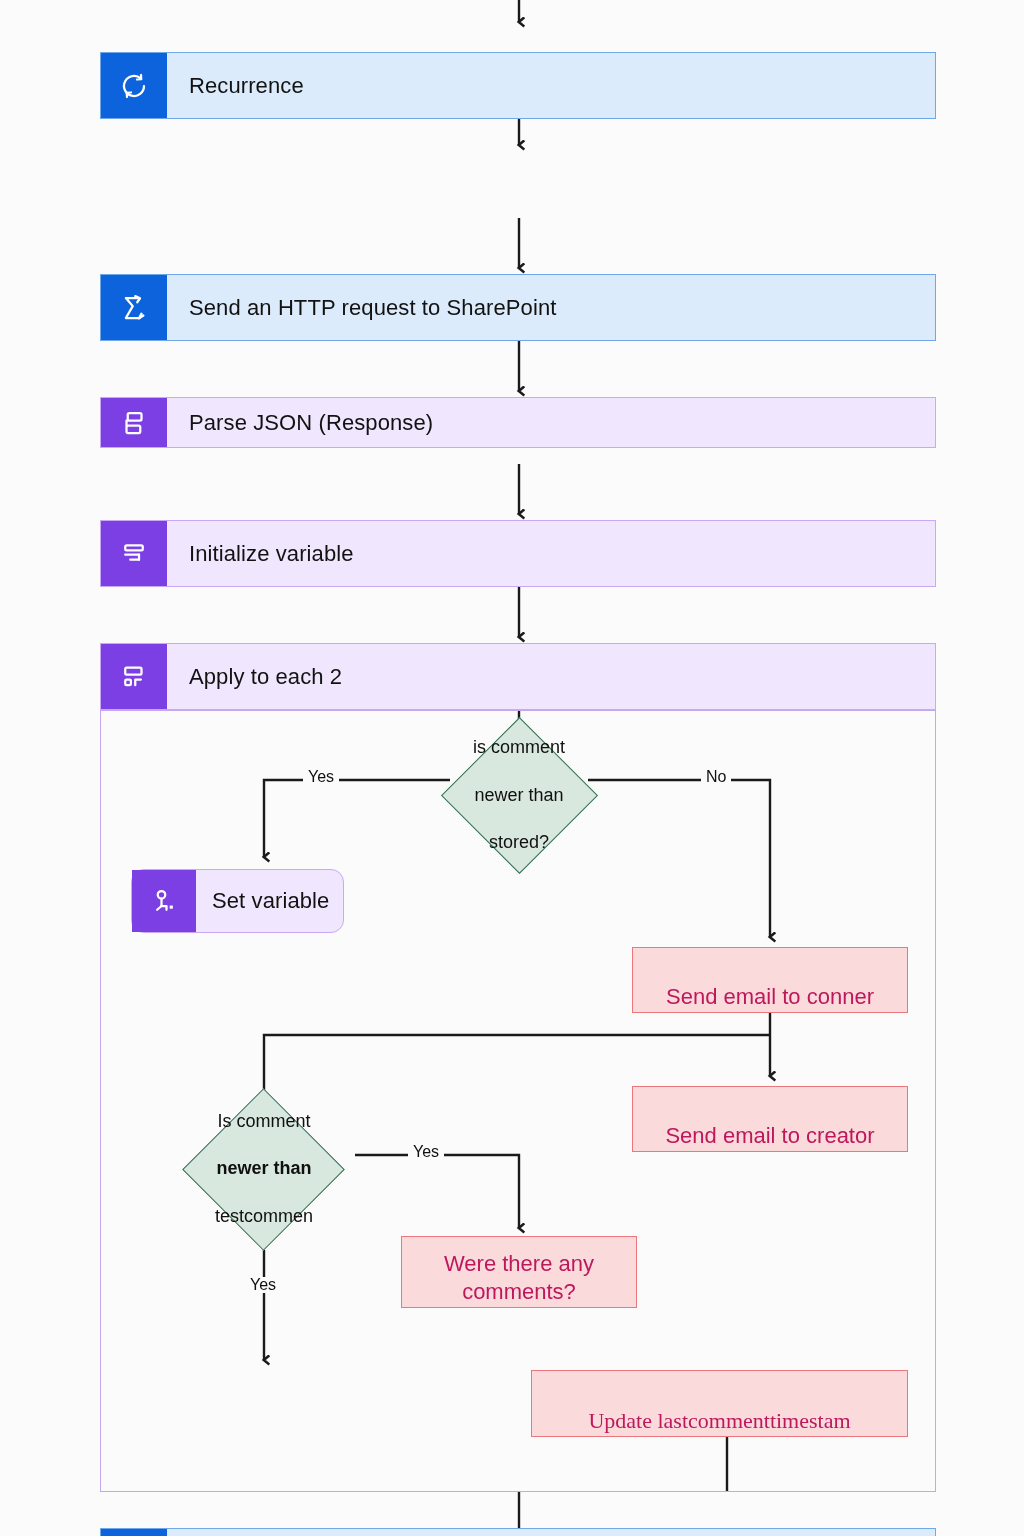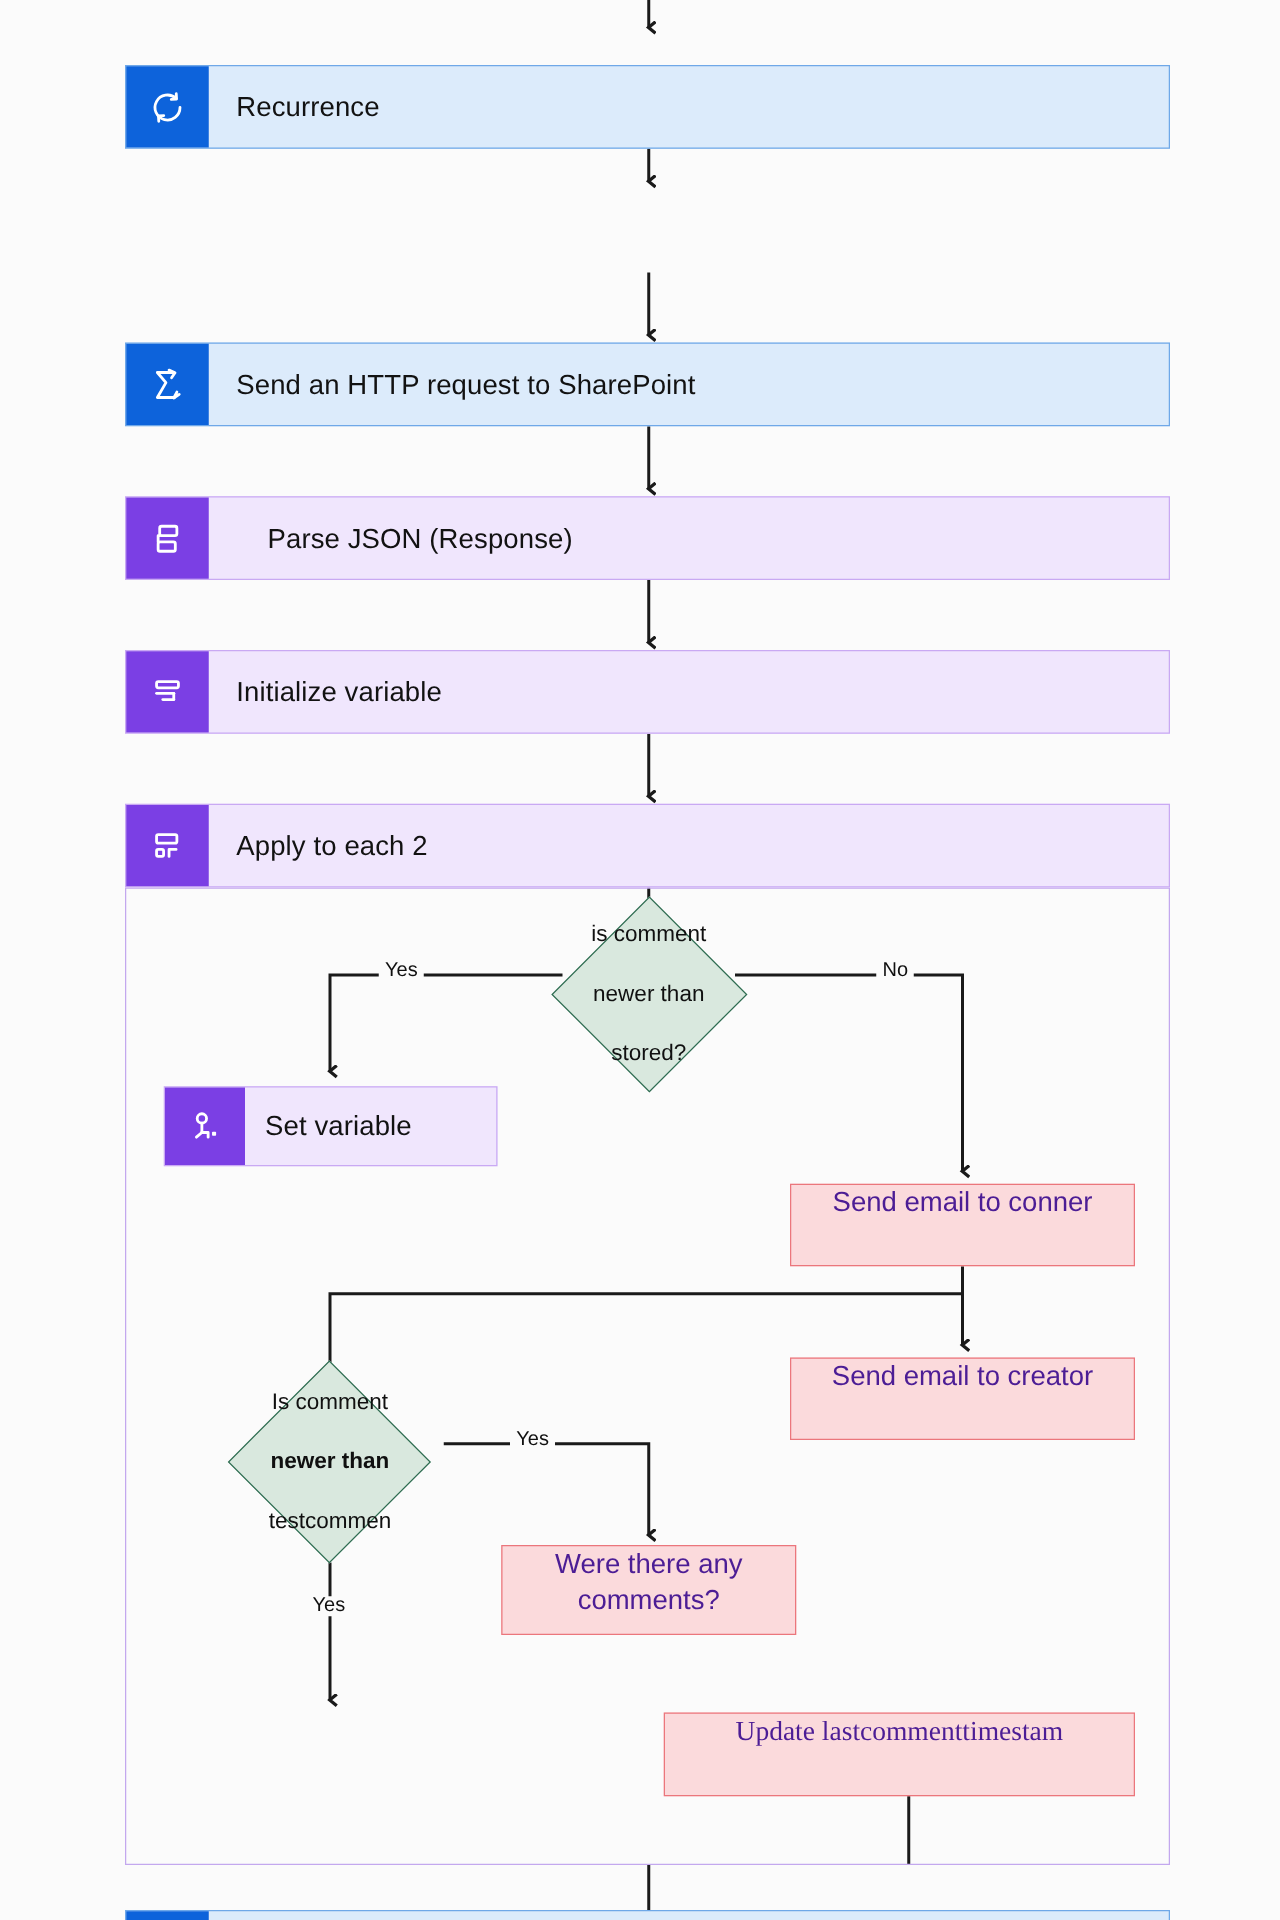--- a/index.html
+++ b/index.html
@@ -72,24 +72,24 @@
     z-index:2;
   }
   .diamond .dtext .b{font-weight:bold;}
 
   
   .pinkbox{
     position:absolute;
     box-sizing:border-box;
     background:#FBDADC;
     border:1.5px solid #EB767C;
-    display:flex;align-items:flex-start;justify-content:center;
+    display:flex;align-items:flex-end;justify-content:center;
     text-align:center;
     font-size:22px;
-    color:#4c1d95;
+    color:#be185d;
     line-height:1.3;
     white-space:pre-line;
   }
 
   
   .elabel{
     position:absolute;
     font-size:16px;
     color:#101010;
     background:#fbfbfb;
@@ -161,21 +161,21 @@
     <div class="ico" style="width:66px;">
       <svg width="30" height="30" viewBox="0 0 24 24" fill="none" stroke="#ffffff" stroke-width="1.8" stroke-linecap="round" stroke-linejoin="round">
         <path d="M16 4 L5.5 4 L11 10.5 L5.5 20 L16.5 20"></path>
         <path d="M13 2.5 L16.8 4.2 L14.6 7.4"></path>
         <path d="M19.5 18 L16 20.3 L18 16.5"></path>
       </svg>
     </div>
     <div class="lbl">Send an HTTP request to SharePoint</div>
   </div>
 
-  <div class="node purple" style="left:100px;top:397px;width:836px;height:67px;gap:25px;">
+  <div class="node purple" style="left:100px;top:397px;width:836px;height:51px;">
     <div class="ico" style="width:66px;">
       <svg width="30" height="30" viewBox="0 0 24 24" fill="none" stroke="#ffffff" stroke-width="1.8" stroke-linejoin="round">
         <rect x="7" y="4" width="11" height="6" rx="1.2"></rect>
         <rect x="6" y="14" width="11" height="6" rx="1.2"></rect>
         <path d="M7 10 L6 10 L6 14" stroke-linecap="round"></path>
       </svg>
     </div>
     <div class="lbl">Parse JSON (Response)</div>
   </div>
 
@@ -195,21 +195,21 @@
     <div class="ico" style="width:66px;">
       <svg width="30" height="30" viewBox="0 0 24 24" fill="none" stroke="#ffffff" stroke-width="1.8" stroke-linejoin="round">
         <rect x="5" y="4.5" width="13" height="5.5" rx="1.1"></rect>
         <rect x="5" y="14" width="4.5" height="4.5" rx="1"></rect>
         <path d="M13 18.5 L13 14 L17.5 14" stroke-linecap="round"></path>
       </svg>
     </div>
     <div class="lbl">Apply to each 2</div>
   </div>
 
-  <div class="node purple" style="left:131px;top:869px;width:267px;height:64px;">
+  <div class="node purple" style="left:131px;top:869px;width:213px;height:64px;border-radius:13px;">
     <div class="ico" style="width:64px;">
       <svg width="30" height="30" viewBox="0 0 24 24" fill="none" stroke="#ffffff" stroke-width="1.8" stroke-linecap="round" stroke-linejoin="round">
         <circle cx="10" cy="7" r="3"></circle>
         <path d="M10 10 L10 16"></path>
         <path d="M10 16 L6.5 19"></path>
         <path d="M10 16 L14 16 L14 19"></path>
         <rect x="16.5" y="15.5" width="2.6" height="2.6" rx="0.5" fill="#ffffff" stroke="none"></rect>
       </svg>
     </div>
     <div class="lbl" style="padding-left:16px;">Set variable</div>

